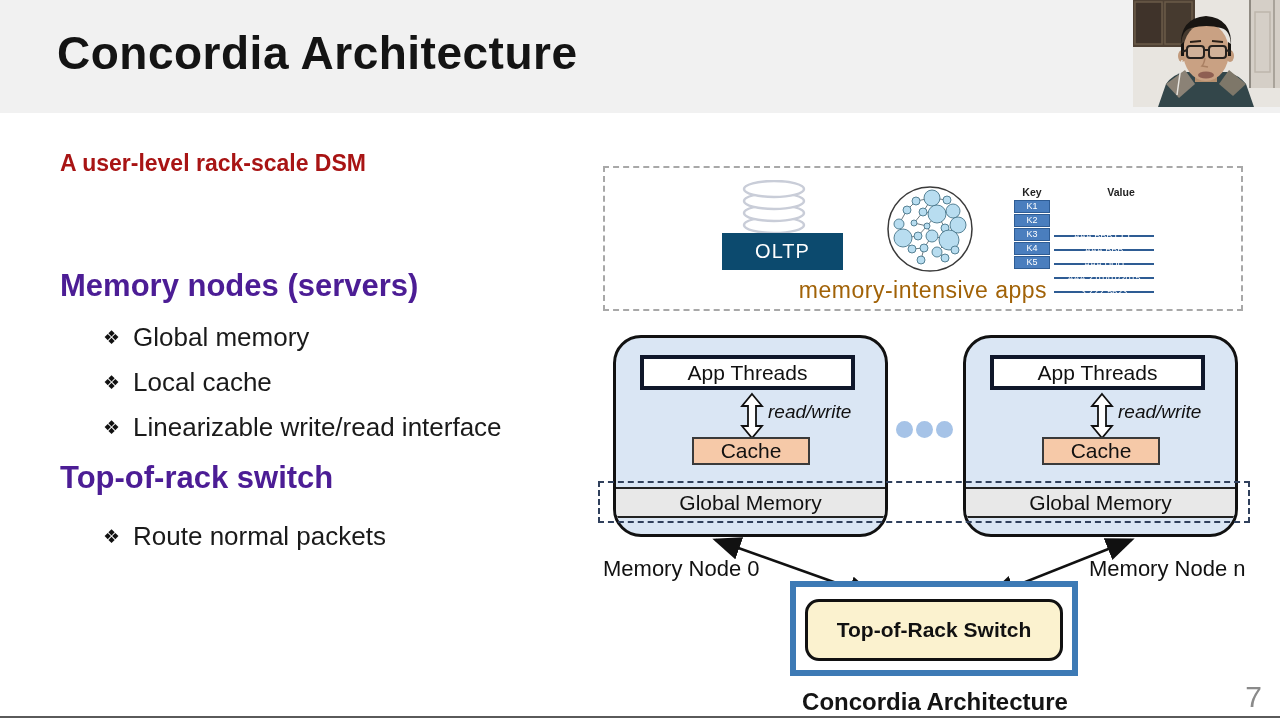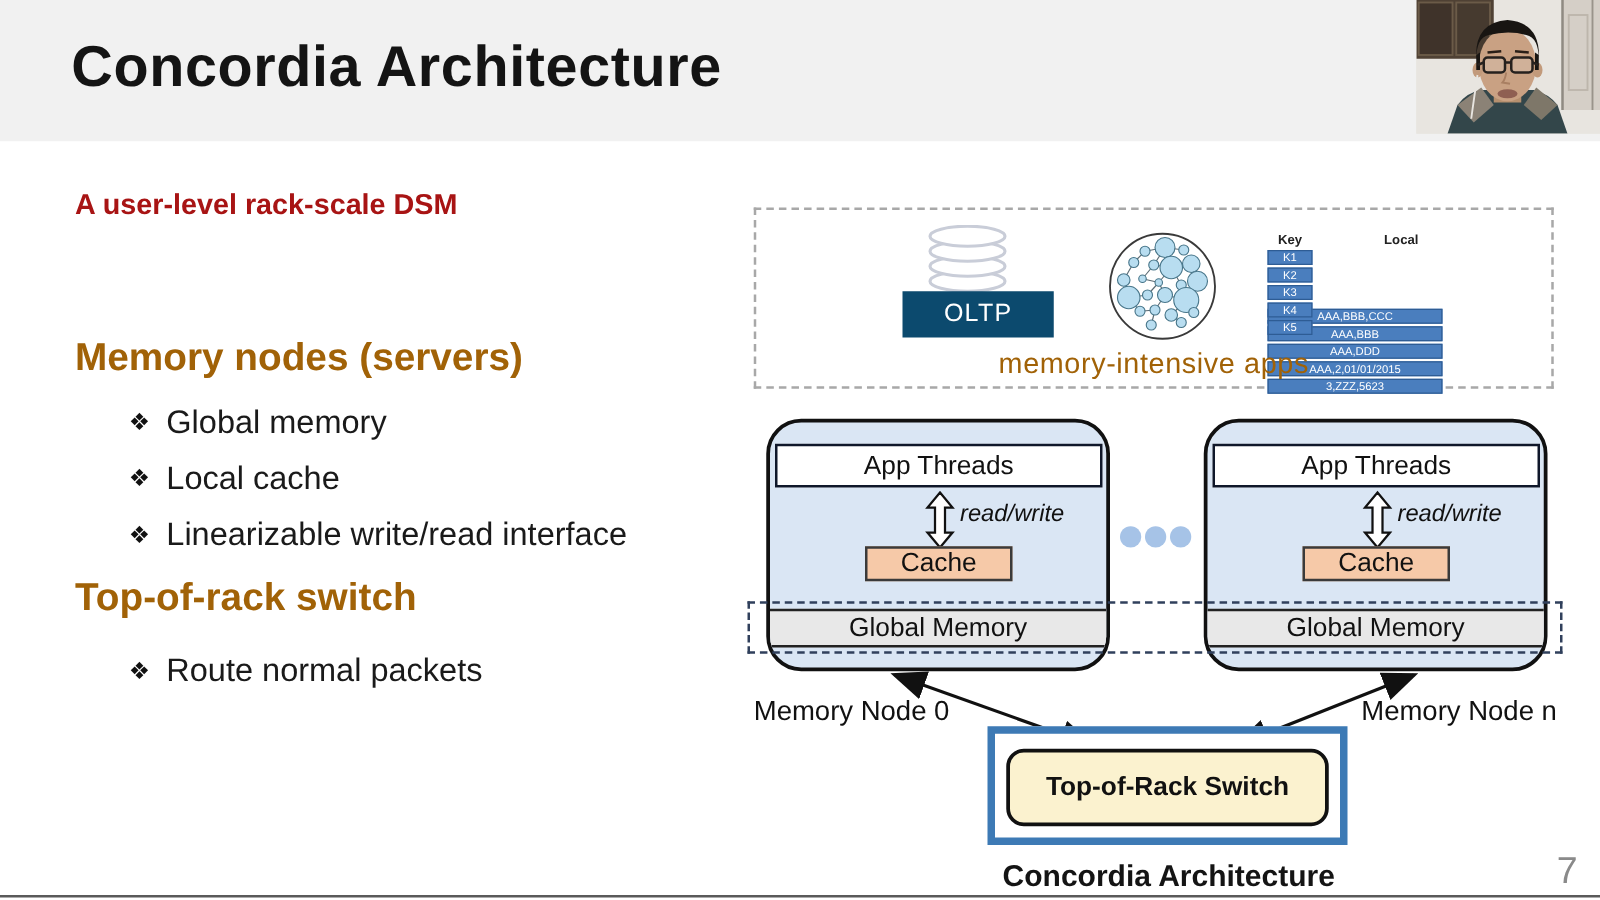--- a/index.html
+++ b/index.html
@@ -5,47 +5,47 @@
   html,body{margin:0;padding:0;background:#222;}
   #page{position:relative;width:1280px;height:720px;background:#ffffff;overflow:hidden;
         font-family:"Liberation Sans", sans-serif;color:#111;}
   
   .header{position:absolute;left:0;top:0;width:1280px;height:113px;background:#F1F1F1;}
   .title{position:absolute;left:57px;top:26px;font-size:46px;font-weight:700;color:#141414;letter-spacing:.5px;}
   
   .webcam{position:absolute;left:1133px;top:0;width:147px;height:107px;background:#E8E5E0;overflow:hidden;}
   
   .subtitle{position:absolute;left:60px;top:150px;font-size:23px;font-weight:700;color:#A81414;}
-  .sec-heading{position:absolute;left:60px;font-size:31px;font-weight:700;color:#a16207;}
+  .sec-heading{position:absolute;left:60px;font-size:31px;font-weight:700;color:#4c1d95;}
   .bullet{position:absolute;left:103px;font-size:26px;color:#1a1a1a;white-space:nowrap;}
   .bullet .marker{font-size:19px;margin-right:13px;color:#111;position:relative;top:-2px;}
   .bullet.red .btext{color:#A81414;}
   
   .apps-box{position:absolute;left:603px;top:166px;width:640px;height:145px;border:2px dashed #A8A8A8;box-sizing:border-box;}
   .oltp{position:absolute;left:722px;top:233px;width:121px;height:37px;background:#0c4a6e;color:#fff;
         display:flex;align-items:center;justify-content:center;font-size:20px;letter-spacing:1px;}
   .db-icon{position:absolute;left:741px;top:180px;}
   .graph-icon{position:absolute;left:885px;top:184px;}
   .apps-caption{position:absolute;left:603px;top:277px;width:640px;text-align:center;
         font-size:23px;color:#a16207;letter-spacing:.5px;}
   
   .kv{position:absolute;left:1014px;top:186px;width:140px;font-size:9px;}
   .kv-head{display:flex;height:14px;font-size:10.5px;font-weight:700;color:#222;gap:38px;}
   .kv-head .kh{width:36px;text-align:center;}
   .kv-head .vh{flex:1;text-align:center;}
-  .kv-row{display:flex;margin-bottom:1.5px;height:12.5px;flex-direction:column;}
+  .kv-row{display:flex;margin-bottom:1.5px;height:12.5px;}
   .kv-row .k{width:36px;margin-right:4px;background:#4A7EBE;border:1px solid #2E5C94;color:#fff;
         display:flex;align-items:center;justify-content:center;box-sizing:border-box;}
   .kv-row .v{flex:1;background:#4A7EBE;border:1px solid #2E5C94;color:#fff;
         display:flex;align-items:center;justify-content:center;box-sizing:border-box;margin-top:35px;}
   
   .node{position:absolute;top:335px;width:275px;height:202px;background:#DAE6F4;border:3px solid #111;
         border-radius:28px;box-sizing:border-box;overflow:hidden;}
   .node.left{left:613px;} .node.right{left:963px;}
-  .app-threads{position:absolute;left:4px;top:17px;width:262px;height:35px;background:#fff;border:2px solid #0f172a;
+  .app-threads{position:absolute;left:24px;top:17px;width:215px;height:35px;background:#fff;border:4px solid #0f172a;
         display:flex;align-items:center;justify-content:center;font-size:21px;box-sizing:border-box;}
   .ud-arrow{position:absolute;left:124px;top:54px;}
   .rw-label{position:absolute;left:152px;top:63px;font-size:19px;font-style:italic;color:#111;}
   .cache{position:absolute;left:76px;top:99px;width:118px;height:28px;background:#F6C9A8;border:2px solid #3a3a3a;
         display:flex;align-items:center;justify-content:center;font-size:21px;box-sizing:border-box;}
   .gmem{position:absolute;left:-2px;right:-2px;top:149px;height:31px;background:#E8E8E8;
         border-top:2px solid #222;border-bottom:2px solid #222;
         display:flex;align-items:center;justify-content:center;font-size:21px;box-sizing:border-box;}
   .gmem-dash{position:absolute;left:598px;top:481px;width:652px;height:42px;border:2px dashed #30405C;
         box-sizing:border-box;pointer-events:none;}
@@ -199,21 +199,21 @@
           <circle cx="36" cy="76" r="4"></circle>
           <circle cx="60" cy="74" r="4"></circle>
         <circle cx="70" cy="66" r="4"></circle>
       </g>
     </svg>
   </div>
 
   <div class="kv">
     <div class="kv-head">
       <span class="kh">Key</span>
-      <span class="vh">Local</span>
+      <span class="vh">Value</span>
     </div>
     <div class="kv-row">
       <span class="k">K1</span>
       <span class="v">AAA,BBB,CCC</span>
     </div>
     <div class="kv-row">
       <span class="k">K2</span>
       <span class="v">AAA,BBB</span>
     </div>
     <div class="kv-row">

